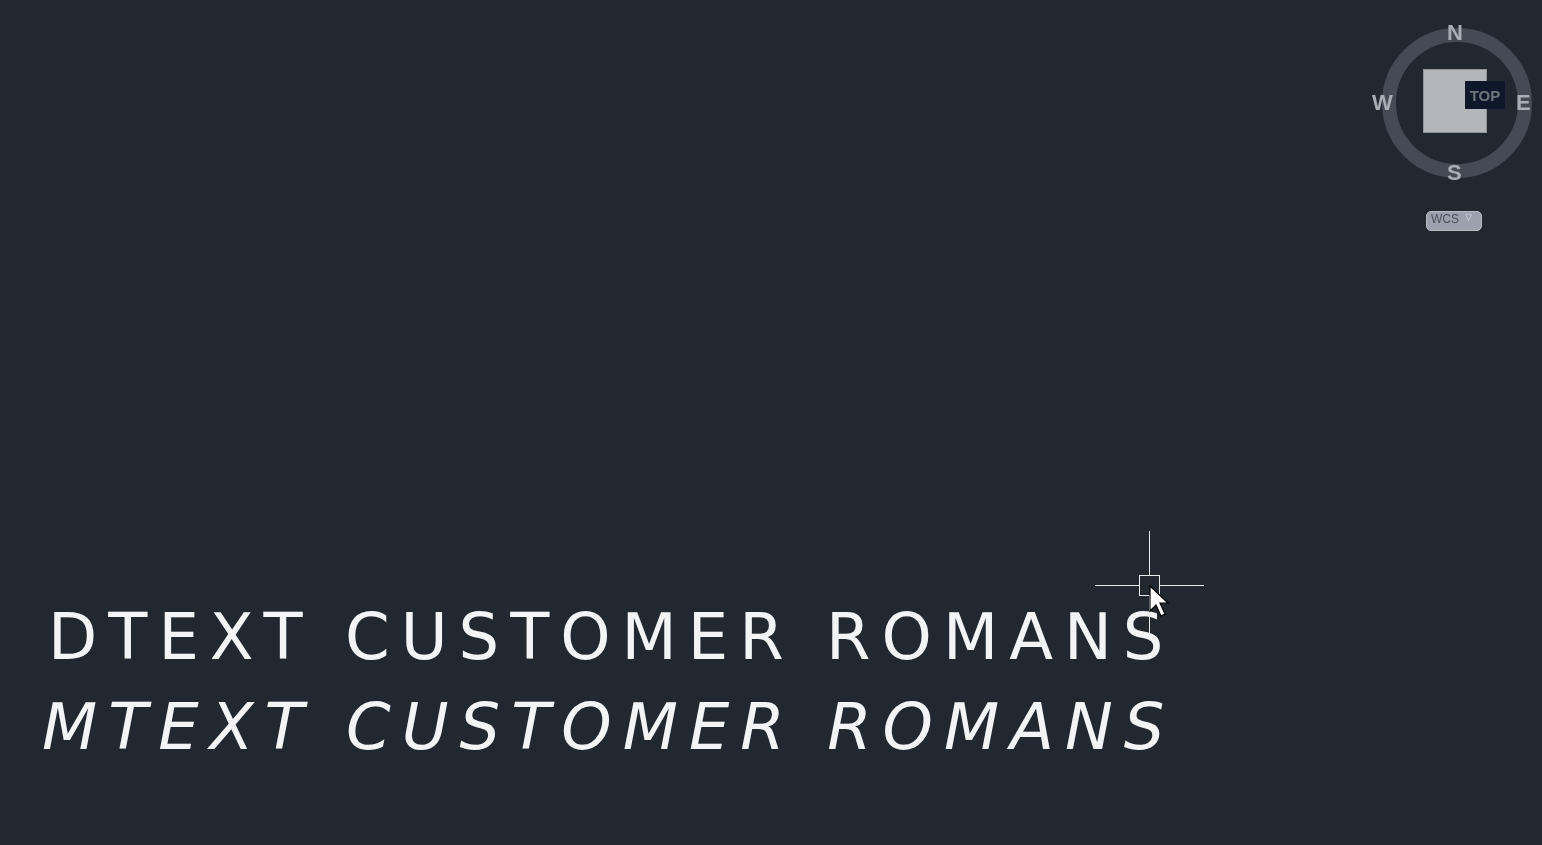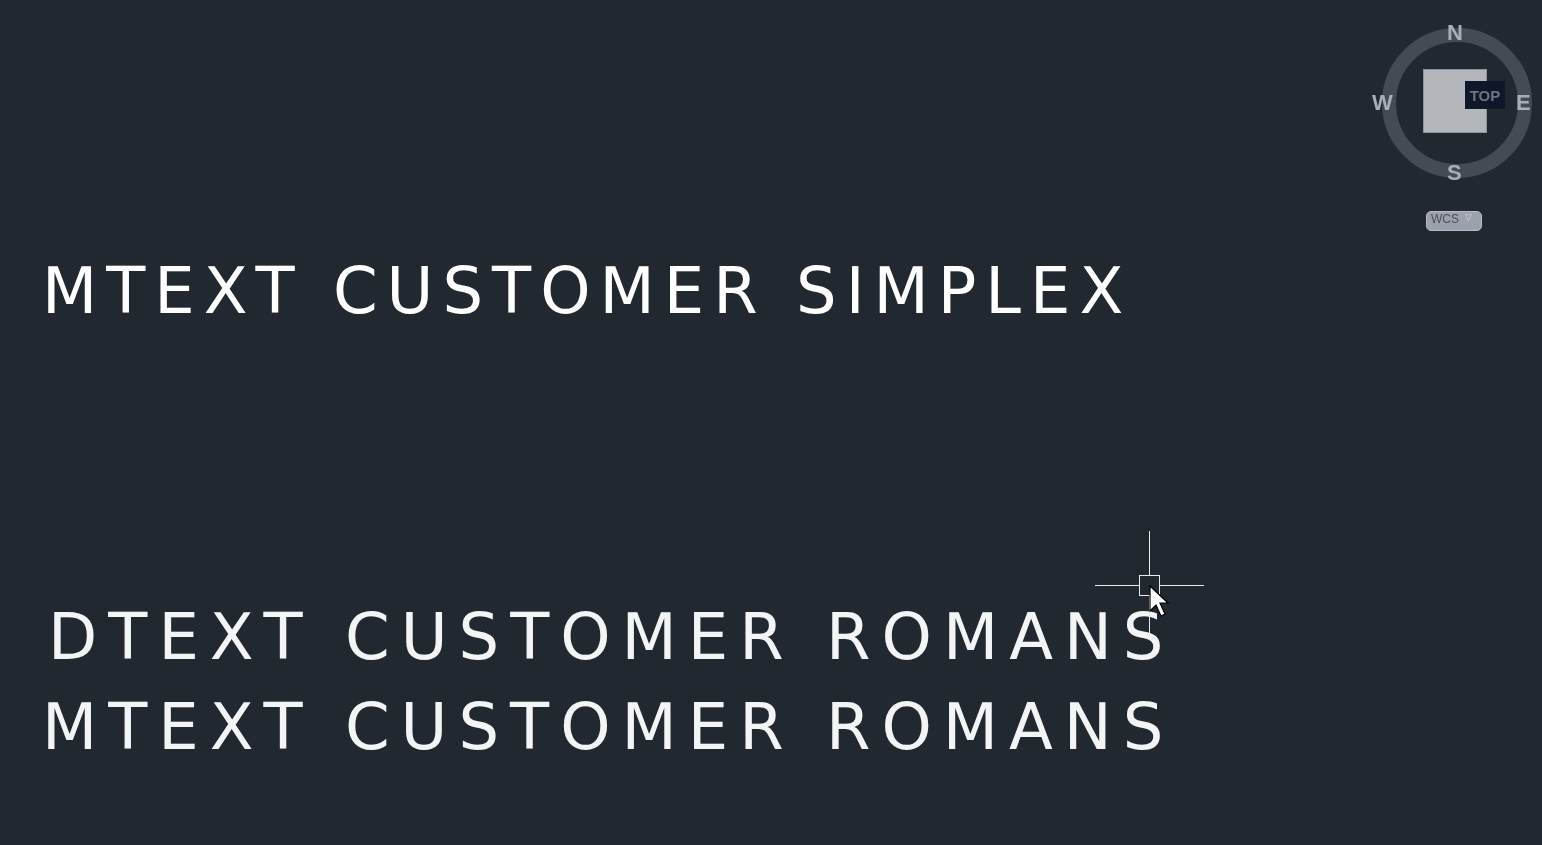--- a/index.html
+++ b/index.html
@@ -42,23 +42,22 @@
       background:#9ca1ad; border:1px solid #b7bbc4; border-radius:5px; box-sizing:border-box;
       color:#4a4f58; font-size:12px; display:flex; align-items:flex-start; padding-left:4px;
     }
     .wcs .caret { margin-left:6px; font-size:9px; color:#d7dae0; }
     .crosshair { position:absolute; left:1095px; top:531px; width:110px; height:110px; }
   </style>
 </head>
 <body>
 
 <div class="canvas">
-  <div class="cad-text simplex" style="left:42px; top:259px;">MTEXT CUSTOMER SIMPLEX</div>
   <div class="cad-text romans" style="left:48px; top:578px; letter-spacing:11px;margin-top:27px;">DTEXT CUSTOMER ROMANS</div>
-  <div class="cad-text romans" style="left:42px; top:695px; letter-spacing:11px;">MTEXT CUSTOMER ROMANS</div>
+  <div class="cad-text romans" style="left:42px; top:695px; letter-spacing:11px;font-style:italic;">MTEXT CUSTOMER ROMANS</div>
 
   <div class="viewcube">
     <div class="ring"></div>
     <div class="dir" style="left:77px; top:2px;">N</div>
     <div class="dir" style="left:77px; top:142px;">S</div>
     <div class="dir" style="left:146px; top:72px;">E</div>
     <div class="dir" style="left:2px; top:72px;">W</div>
     <div class="cube-face">
       <div class="cube-inner">TOP</div>
     </div>

